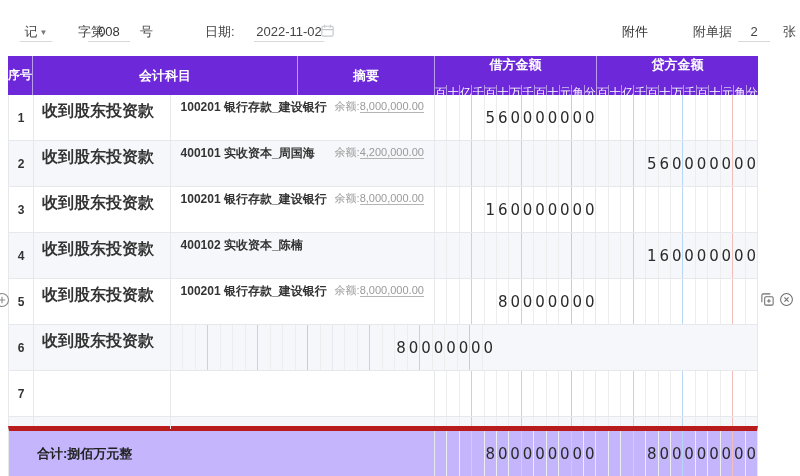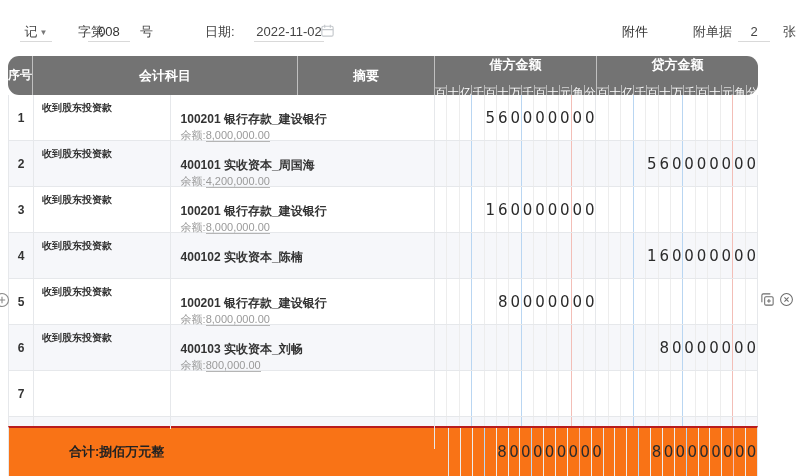--- a/index.html
+++ b/index.html
@@ -21,50 +21,50 @@
   .lab-date { left:205px; }
   .inp-date { left:254px; width:70px; text-align:center; }
   .ic-cal { position:absolute; left:320px; top:23px; cursor:pointer; }
   .att-group { position:absolute; right:152px; top:22px; height:20px; line-height:20px; display:flex; align-items:center; cursor:pointer;flex-direction:column; }
   .att-group svg { margin-right:5px; }
   .lab-fudanju { right:68px; }
   .inp-slip { right:30px; width:32px; text-align:center; }
   .lab-zhang { right:4px; }
   
   .voucher { position:absolute; left:8px; top:56px; width:750px; }
-  .vheader { display:flex; height:39px; background:#737373; color:#fff; font-weight:bold;border-radius:11px; }
+  .vheader { display:flex; height:39px; background:#6d28d9; color:#fff; font-weight:bold; }
   .h-cell { display:flex; align-items:center; justify-content:center; border-right:1px solid rgba(255,255,255,.55); }
   .h-num { width:25px; font-size:12px; }
   .h-sum { width:137px; }
   .h-acc { width:265px; }
   .h-amt { width:162px; display:flex; flex-direction:column; border-right:1px solid rgba(255,255,255,.55);gap:11px; }
   .h-amt.last { width:161px; border-right:none;font-family:Liberation Serif, serif; }
   .h-amt-label { height:22px; display:flex; align-items:center; justify-content:center; font-size:13px; }
   .h-digits { height:17px; display:flex; }
   .h-digits .dh { flex:1 1 0; display:flex; align-items:center; justify-content:center; font-size:11px; font-weight:normal; border-right:1px solid rgba(255,255,255,.5); }
   .h-digits .dh:last-child { border-right:none; }
   
   .vbody { border-left:1px solid #e6e8eb; border-right:1px solid #e6e8eb; }
   .vrow { display:flex; height:46px; border-bottom:1px solid #e6e8eb; background:#fff; }
   .vrow.alt { background:#f6f7fa; }
   .c-num { width:25px; display:flex; align-items:center; justify-content:center; font-weight:bold; font-size:12px; color:#333; border-right:1px solid #e6e8eb; }
-  .c-sum { width:137px; padding:6px 8px; font-weight:bold; font-size:10px; color:#333; border-right:1px solid #e6e8eb; }
-  .c-acc { width:265px; padding:16px 10px; border-right:1px solid #e6e8eb; display:flex; flex-direction:column; justify-content:space-between; }
+  .c-sum { width:137px; padding:6px 8px; font-weight:bold; font-size:16px; color:#333; border-right:1px solid #e6e8eb; }
+  .c-acc { width:265px; padding:4px 10px; border-right:1px solid #e6e8eb; display:flex; flex-direction:row; justify-content:space-between; }
   .acc-name { font-weight:bold; font-size:12px; color:#333; }
   .acc-bal { font-size:11px; color:#9a9a9a; }
   .acc-bal .bal-val { border-bottom:1px solid #b5b5b5; }
   .c-amt { width:162px; display:flex; border-right:1px solid #e6e8eb; }
   .c-amt.credit { width:161px; border-right:none; }
   .dcell { flex:1 1 0; display:flex; align-items:center; justify-content:center; font-size:15px; color:#2b2b2b; border-right:1px solid #ededed; font-family:"DejaVu Sans",sans-serif; }
   .dcell:last-child { border-right:none; }
   .dcell.b3, .dcell.b7 { border-right-color:#b9d6f2; }
   .dcell.b11 { border-right-color:#f3beb7; }
   .partial { display:flex; height:9px; background:#f6f7fa; border-bottom:none; }
   
-  .vtotal { display:flex; height:50px; border-top:2px solid #b91c1c; background:#f97316; border-left:1px solid #e6e8eb; border-right:1px solid #e6e8eb;padding-left:32px; }
+  .vtotal { display:flex; height:50px; border-top:5px solid #b91c1c; background:#c4b5fd; border-left:1px solid #e6e8eb; border-right:1px solid #e6e8eb; }
   .t-left { width:427px; display:flex; align-items:center; padding-left:28px; font-weight:bold; font-size:13px; color:#222; border-right:1px solid #e6e8eb; }
   .t-left .t-text { margin-left:0; }
   
   .add-row-btn { position:absolute; left:-6px; top:292px; cursor:pointer; }
   .right-tools { position:absolute; left:760px; top:292px; display:flex; gap:4px; }
   .right-tools span { cursor:pointer; display:inline-flex; }
 </style>
 </head>
 <body>
 
@@ -323,24 +323,20 @@
             <div class="dcell b9"></div>
             <div class="dcell b10"></div>
             <div class="dcell b11"></div>
             <div class="dcell b12"></div>
             <div class="dcell b13"></div>
           </div>
         </div>
         <div class="vrow alt">
           <div class="c-num">6</div>
           <div class="c-sum">收到股东投资款</div>
-          <div class="c-acc">
-            <div class="acc-name">400103 实收资本_刘畅</div>
-            <div class="acc-bal"><span>余额:</span><span class="bal-val">800,000.00</span></div>
-          </div>
           <div class="c-amt debit">
             <div class="dcell b1"></div>
             <div class="dcell b2"></div>
             <div class="dcell b3"></div>
             <div class="dcell b4"></div>
             <div class="dcell b5"></div>
             <div class="dcell b6"></div>
             <div class="dcell b7"></div>
             <div class="dcell b8"></div>
             <div class="dcell b9"></div>

